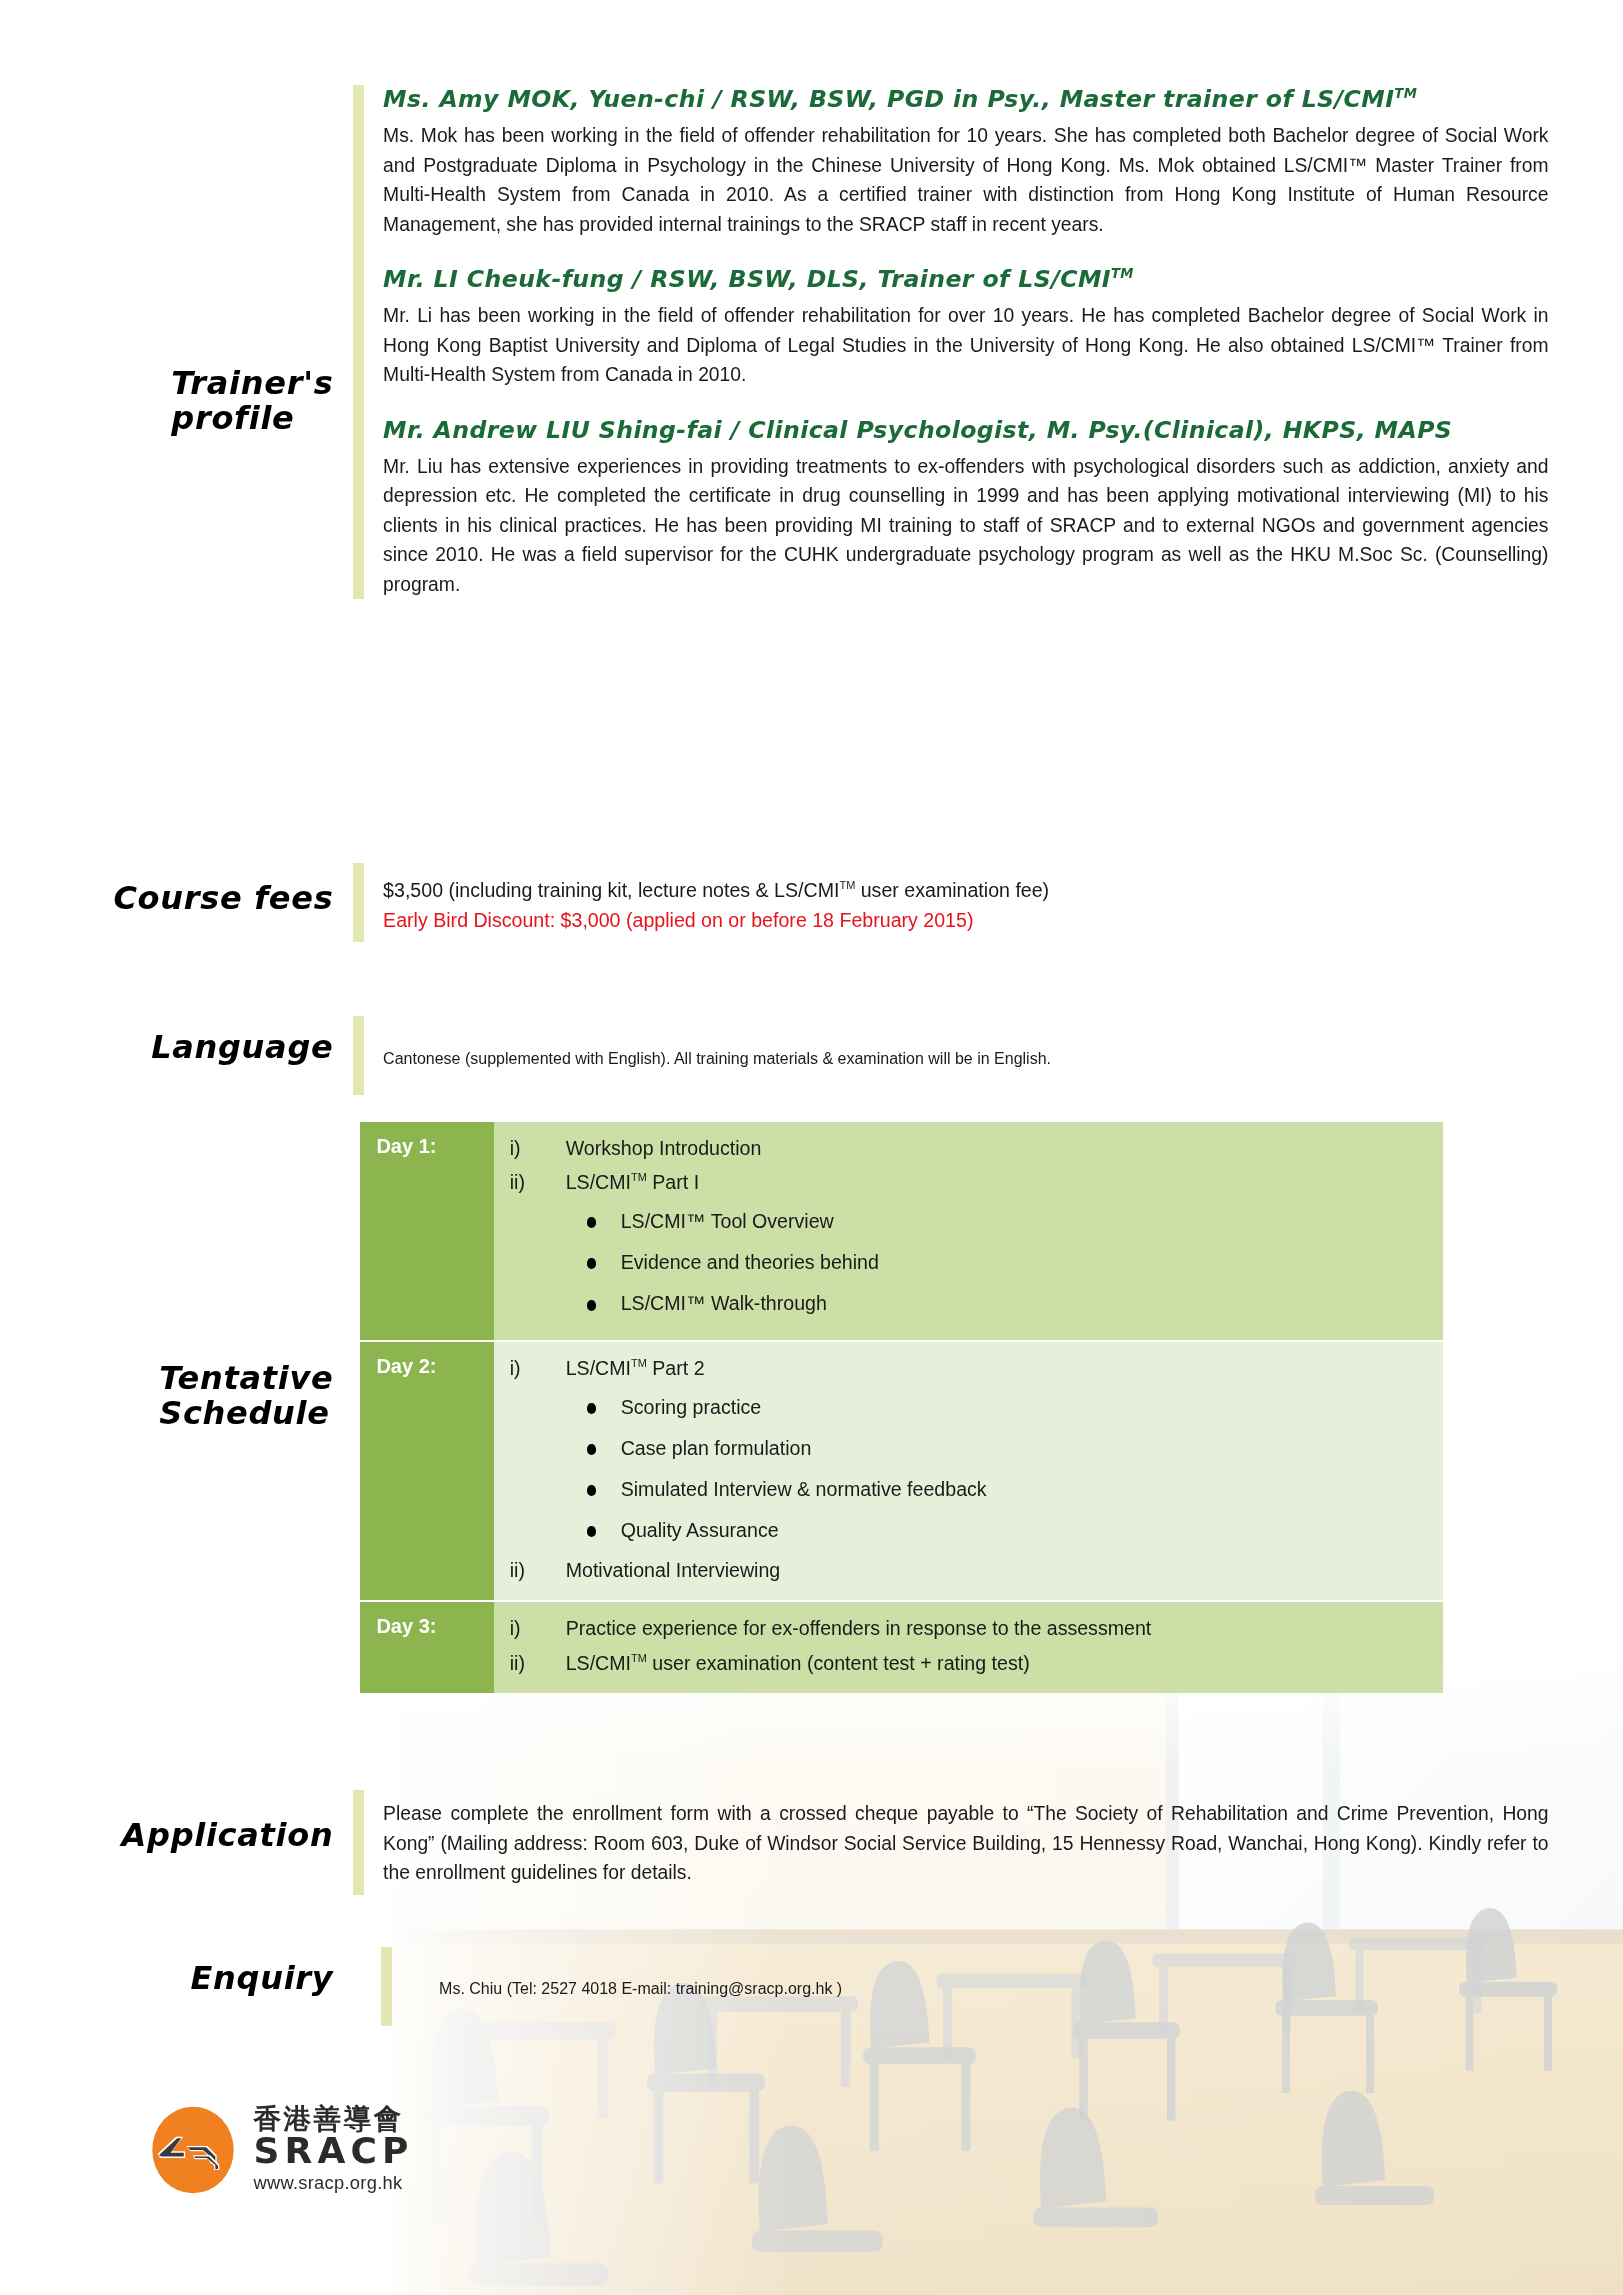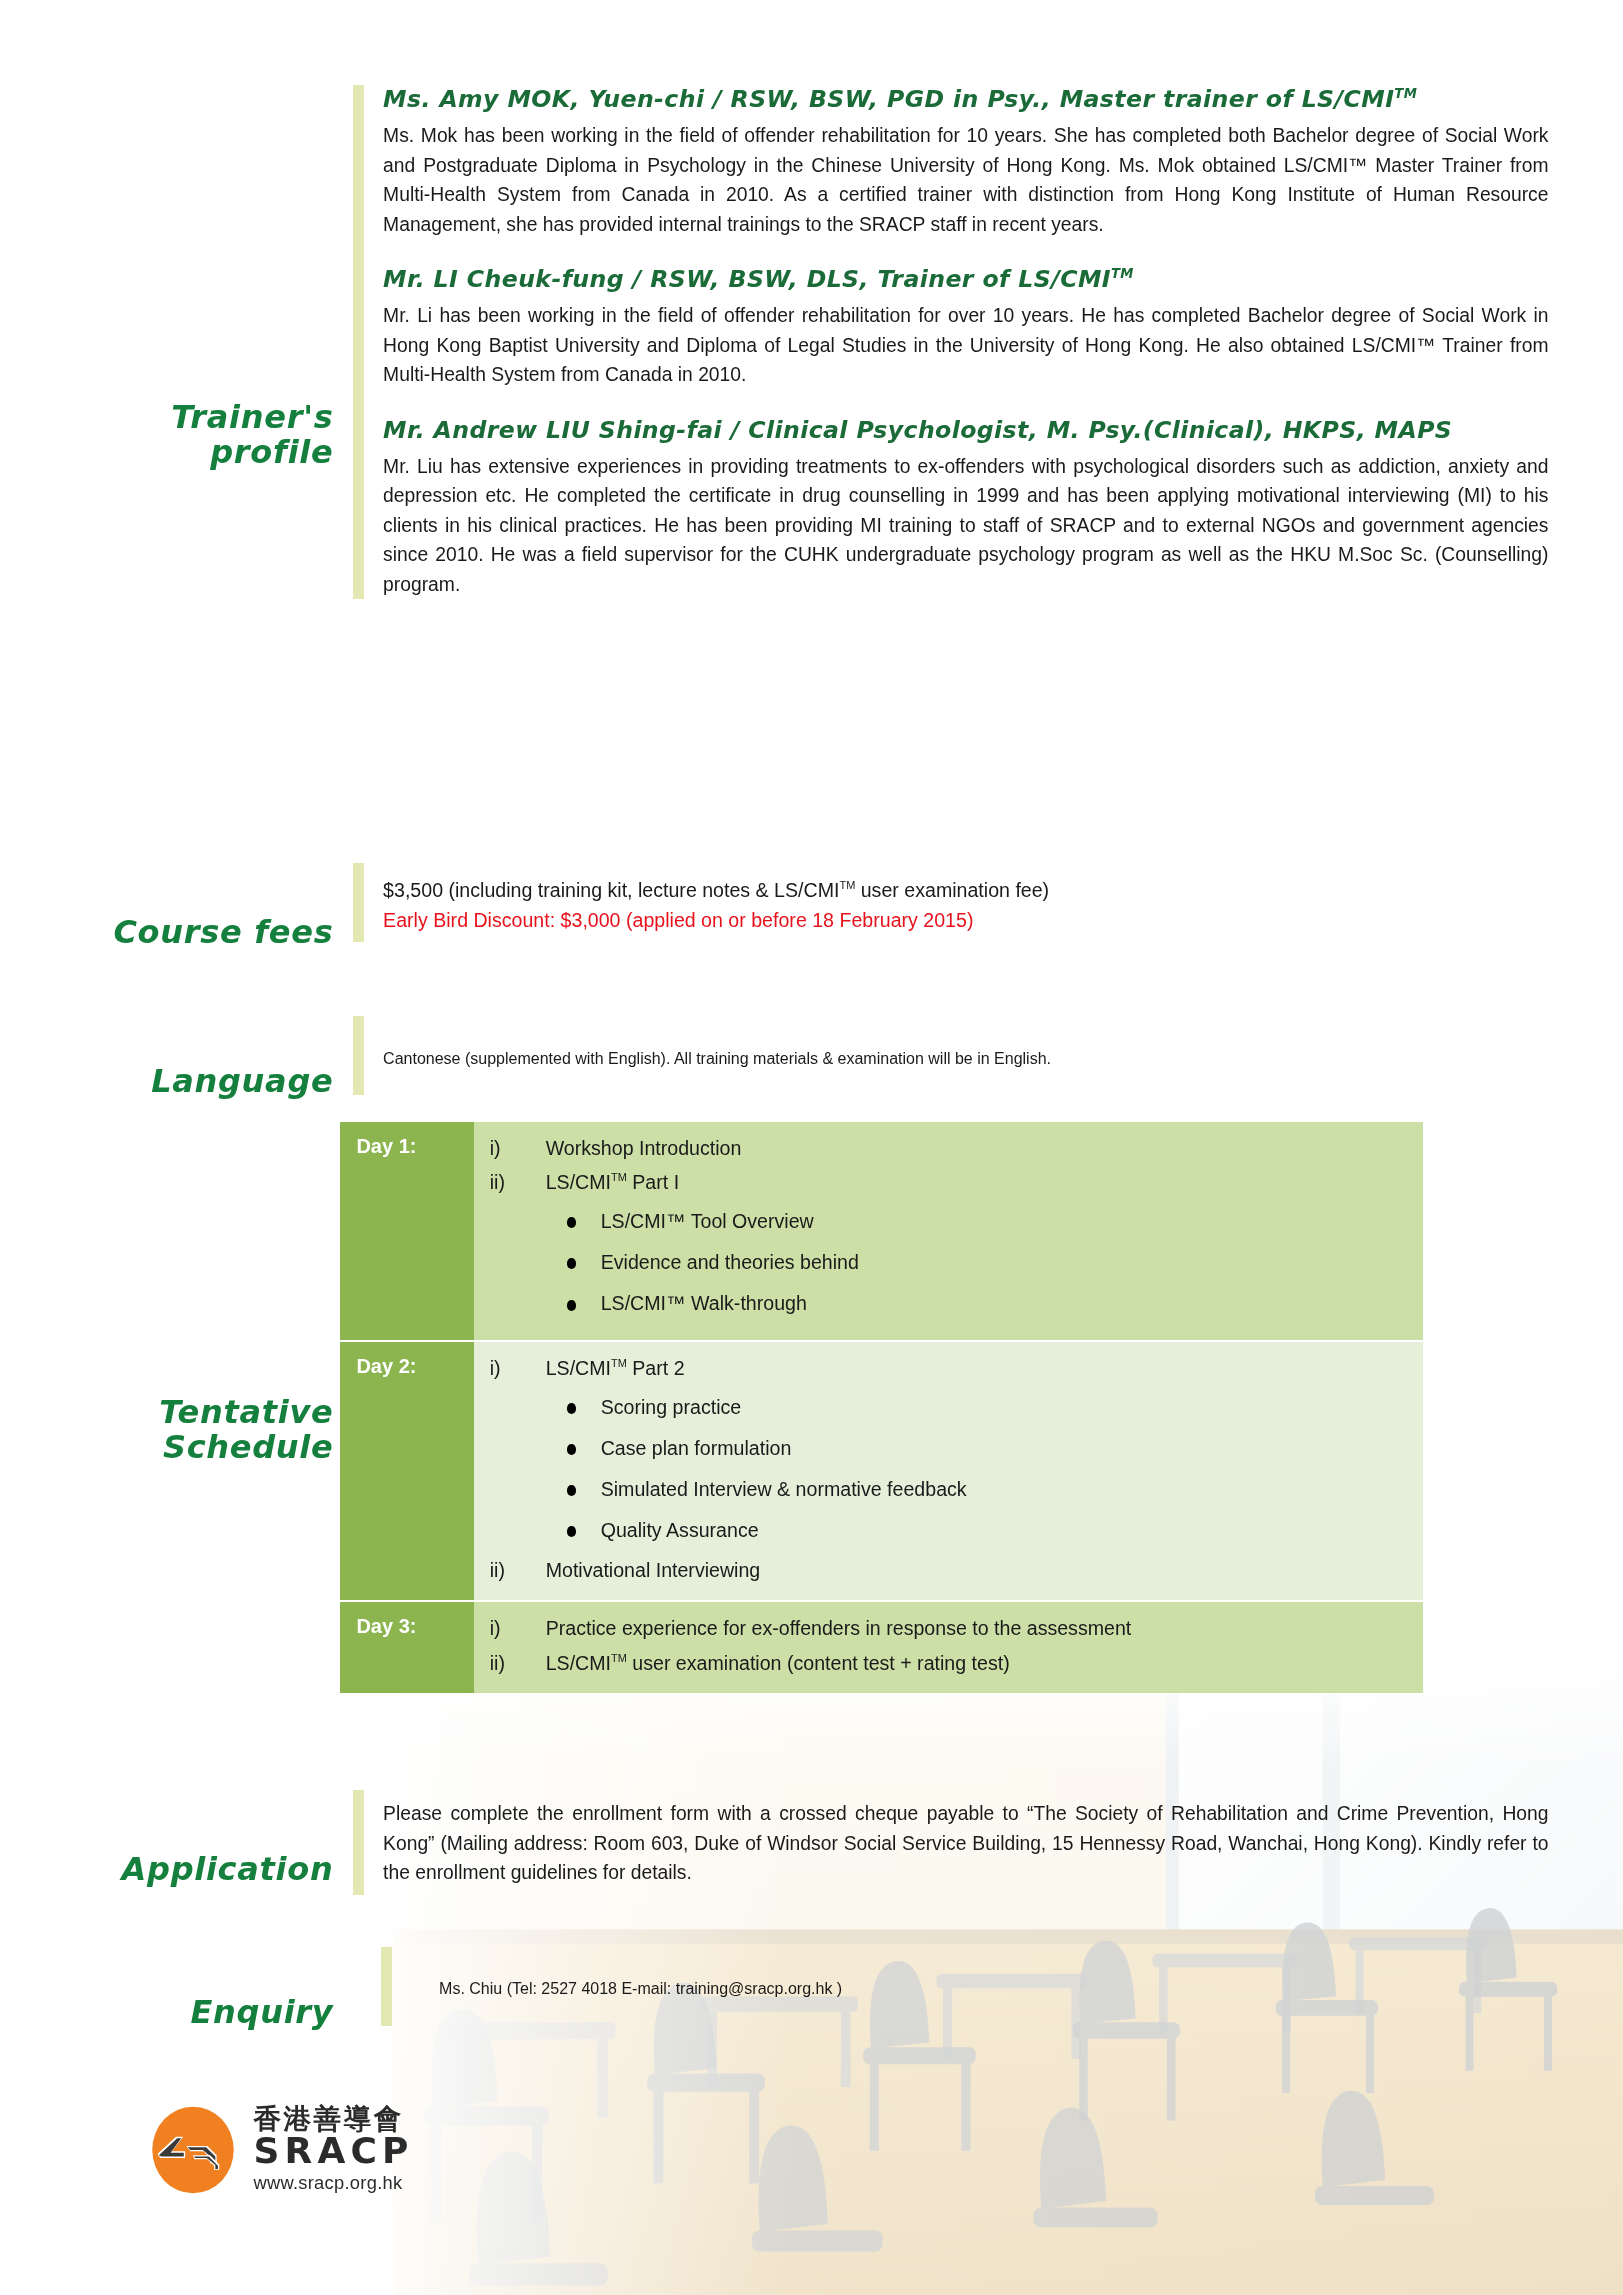--- a/index.html
+++ b/index.html
@@ -53,28 +53,27 @@
     width: 314px;
     flex: 0 0 314px;
     text-align: right;
     padding-right: 19.6px;
     box-sizing: border-box;
   }
   .hand-label {
     font-family: "DejaVu Sans", sans-serif;
     font-style: italic;
     font-weight: bold;
-    color: #15803d;
+    color: #000000;
     font-size: 32px;
     line-height: 1.08;
     letter-spacing: 0.7px;
     white-space: pre-line;
     display: inline-block;
-    text-align: right;
-    margin-top: 34px;
+    text-align: left;
   }
   .accent-bar {
     flex: 0 0 10.5px;
     width: 10.5px;
     background: #e3e8b2;
     align-self: stretch;
   }
   .body-col {
     padding-left: 19.6px;
     box-sizing: border-box;
@@ -107,21 +106,21 @@
     line-height: 1.55;
     margin: 0;
     color: #e8121c;
     font-weight: normal;
   }
   .lang-line { font-size: 16px; line-height: 1.5; margin: 0; }
 
   
   .sched-table {
     position: absolute;
-    left: 340px;
+    left: 360px;
     top: 1122px;
     width: 1083px;
     border-collapse: separate;
     border-spacing: 0 2.6px;
   }
   .sched-row { display: flex; margin-bottom: 2.6px; }
   .sched-day {
     flex: 0 0 134px;
     width: 134px;
     background: #8cb44f;

